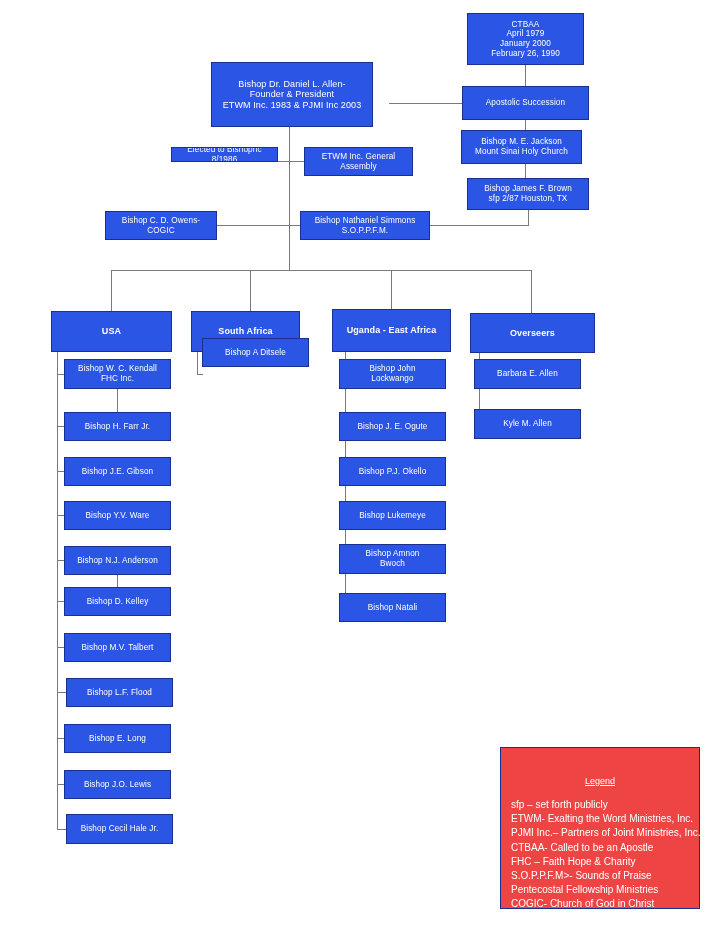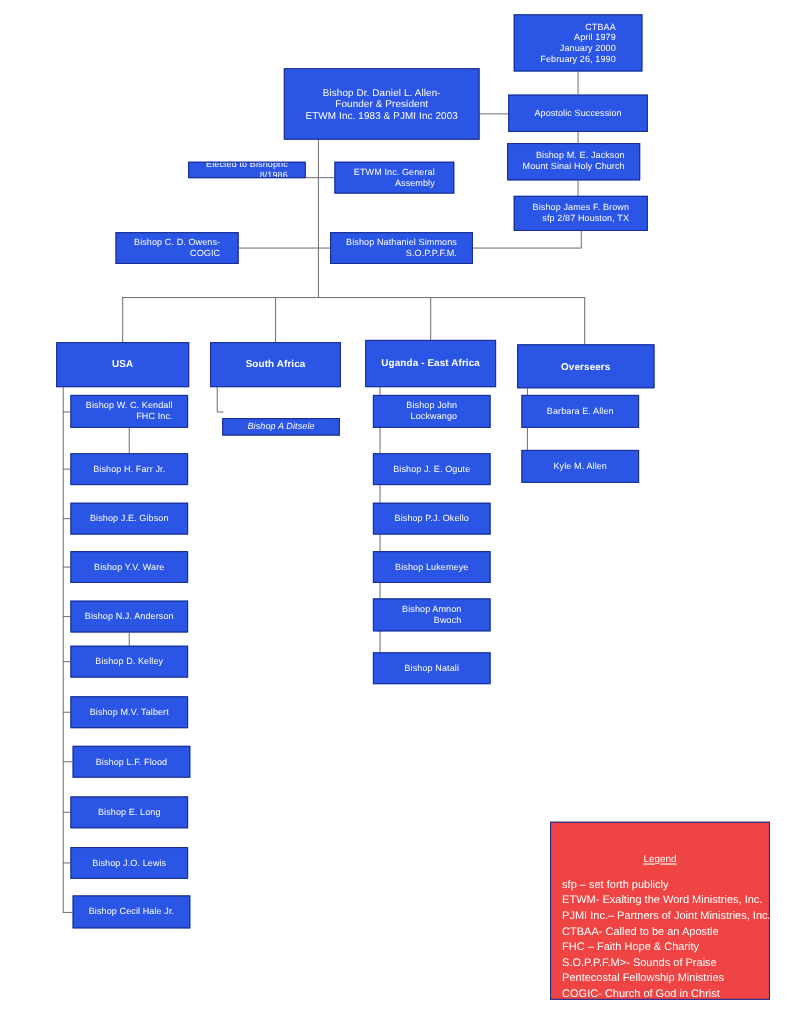--- a/index.html
+++ b/index.html
@@ -32,21 +32,21 @@
     letter-spacing: 0.1px;
     z-index: 3;
     overflow: hidden;
   }
   .node .txt {
     display: block;
     padding: 0 3px;
     white-space: pre-line;
   }
   .sz-9  { font-size: 9px; }
-  .sz-8  { font-size: 8.2px; text-align: right; }
+  .sz-8  { font-size: 8.2px; }
   .bold  { font-weight: bold; }
 
   .conn {
     position: absolute;
     background: #7a7a7a;
     z-index: 1;
   }
   .conn.h { height: 1px; }
   .conn.v { width: 1px; }
 
@@ -126,21 +126,21 @@
       <span class="txt">Apostolic Succession</span>
     </div>
     <div class="node sz-8" style="left: 461px; top: 130px; width: 121px; height: 34px;">
       <span class="txt">Bishop M. E. Jackson
 Mount Sinai Holy Church</span>
     </div>
     <div class="node sz-8" style="left: 467px; top: 178px; width: 122px; height: 32px;">
       <span class="txt">Bishop James F. Brown
 sfp 2/87 Houston, TX</span>
     </div>
-    <div class="node sz-9" style="left: 211px; top: 62px; width: 178px; height: 65px; margin-left: 47px;">
+    <div class="node sz-9" style="left: 211px; top: 62px; width: 162px; height: 65px;">
       <span class="txt">Bishop Dr. Daniel L. Allen-
 Founder &amp; President
 ETWM Inc. 1983 &amp; PJMI Inc 2003</span>
     </div>
     <div class="node sz-8" style="left: 171px; top: 147px; width: 107px; height: 15px;">
       <span class="txt">Elected to Bishopric
 8/1986</span>
     </div>
     <div class="node sz-8" style="left: 304px; top: 147px; width: 109px; height: 29px;">
       <span class="txt">ETWM Inc. General
@@ -150,21 +150,21 @@
       <span class="txt">Bishop C. D. Owens-
 COGIC</span>
     </div>
     <div class="node sz-8" style="left: 300px; top: 211px; width: 130px; height: 29px;">
       <span class="txt">Bishop Nathaniel Simmons
 S.O.P.P.F.M.</span>
     </div>
     <div class="node sz-9 bold" style="left: 51px; top: 311px; width: 121px; height: 41px;">
       <span class="txt">USA</span>
     </div>
-    <div class="node sz-9 bold" style="left: 191px; top: 311px; width: 119px; height: 41px;">
+    <div class="node sz-9 bold" style="left: 191px; top: 311px; width: 109px; height: 41px;">
       <span class="txt">South Africa</span>
     </div>
     <div class="node sz-9 bold" style="left: 332px; top: 309px; width: 119px; height: 43px;">
       <span class="txt">Uganda  - East Africa</span>
     </div>
     <div class="node sz-9 bold" style="left: 470px; top: 313px; width: 125px; height: 40px;">
       <span class="txt">Overseers</span>
     </div>
     <div class="node sz-8" style="left: 64px; top: 359px; width: 107px; height: 30px;">
       <span class="txt">Bishop W. C. Kendall
@@ -193,21 +193,21 @@
     </div>
     <div class="node sz-8" style="left: 64px; top: 724px; width: 107px; height: 29px;">
       <span class="txt">Bishop E. Long</span>
     </div>
     <div class="node sz-8" style="left: 64px; top: 770px; width: 107px; height: 29px;">
       <span class="txt">Bishop J.O. Lewis</span>
     </div>
     <div class="node sz-8" style="left: 66px; top: 814px; width: 107px; height: 30px;">
       <span class="txt">Bishop Cecil Hale Jr.</span>
     </div>
-    <div class="node sz-8" style="left: 202px; top: 380px; width: 107px; height: 16px; font-style: italic;">
+    <div class="node sz-8" style="left: 202px; top: 338px; width: 107px; height: 29px;">
       <span class="txt">Bishop A Ditsele</span>
     </div>
     <div class="node sz-8" style="left: 339px; top: 359px; width: 107px; height: 30px;">
       <span class="txt">Bishop  John
 Lockwango</span>
     </div>
     <div class="node sz-8" style="left: 339px; top: 457px; width: 107px; height: 29px;">
       <span class="txt">Bishop P.J. Okello</span>
     </div>
     <div class="node sz-8" style="left: 339px; top: 412px; width: 107px; height: 29px;">

